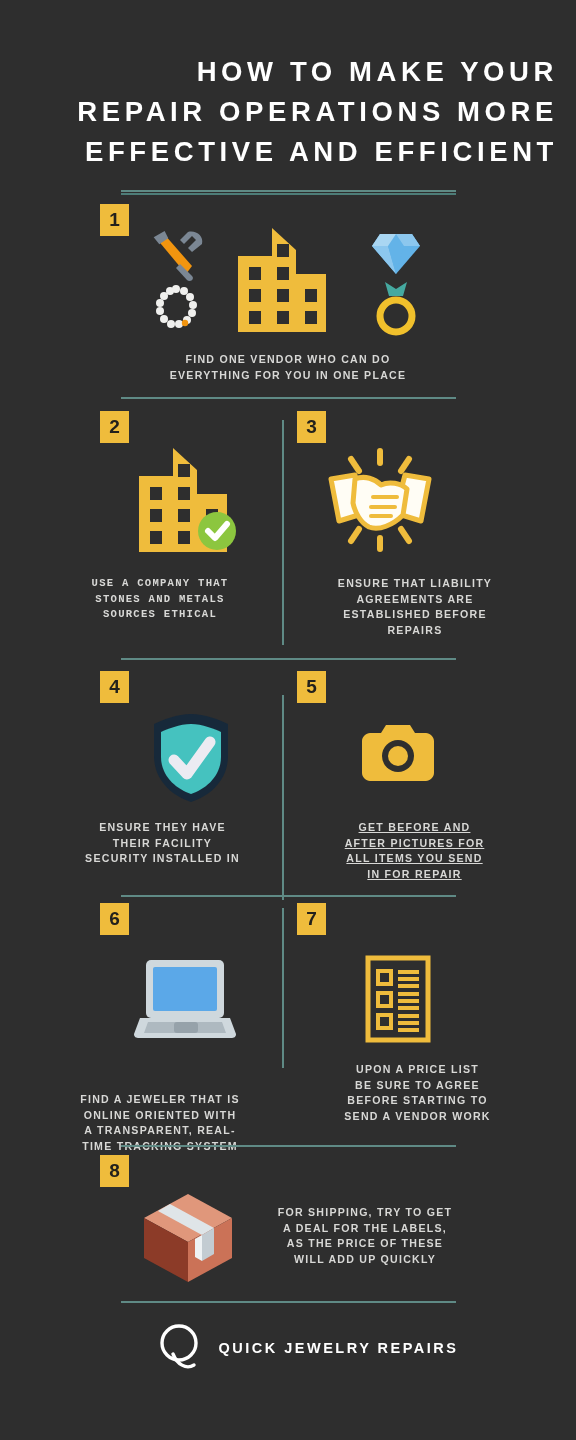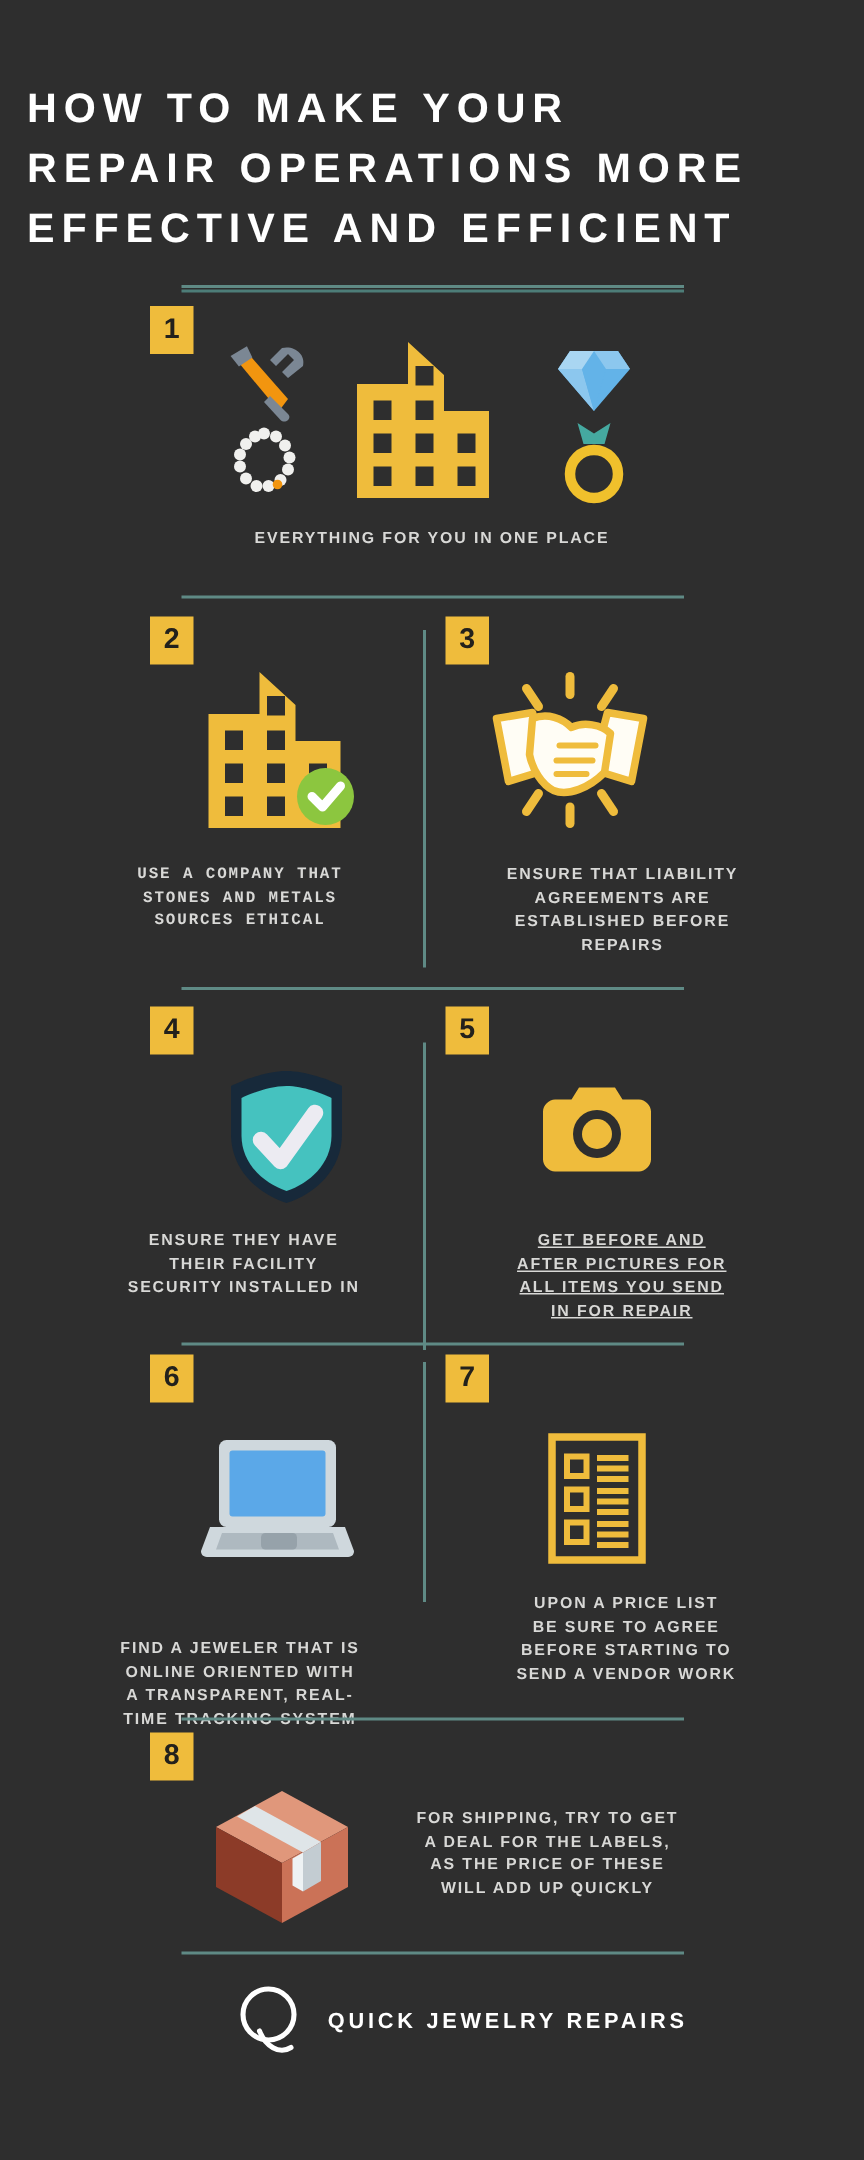--- a/index.html
+++ b/index.html
@@ -7,21 +7,21 @@
     width: 576px; height: 1440px;
     background: #2e2e2e;
     font-family: "Liberation Sans", sans-serif;
     overflow: hidden;
   }
   .page { position: relative; width: 576px; height: 1440px; background: #2e2e2e; }
 
   
   .title {
     padding: 52px 18px 0 18px;
-    text-align: left;
+    text-align: right;
     color: #ffffff;
     font-size: 27.5px;
     font-weight: 700;
     letter-spacing: 4.6px;
     line-height: 40px;
     text-transform: uppercase;
   }
   .title-line { display: block; white-space: nowrap; }
 
   
@@ -142,20 +142,21 @@
       <path d="M18 14 L34 14 L26 42 Z" fill="#63b3e8"></path>
     </svg>
 
     <svg width="56" height="56" style="position:absolute; left:368px; top:52px;" viewBox="0 0 56 56">
       <path d="M17 2 L28 9 L39 2 L35 16 L21 16 Z" fill="#45a9a0"></path>
       <circle cx="28" cy="36" r="16" fill="none" stroke="#f0c02c" stroke-width="7"></circle>
     </svg>
   </div>
 
   <div class="caption" style="position:absolute; left:88px; top:352px; width:400px;">
+    <div>FIND ONE VENDOR WHO CAN DO</div>
     <div>EVERYTHING FOR YOU IN ONE PLACE</div>
   </div>
 
   <div style="position:absolute; left:0; top:397px; width:576px;">
     <div class="hr-single"></div>
   </div>
 
   <div class="vdiv" style="left:282px; top:420px; height:225px;"></div>
 
   <div class="badge" style="position:absolute; left:100px; top:411px;">

